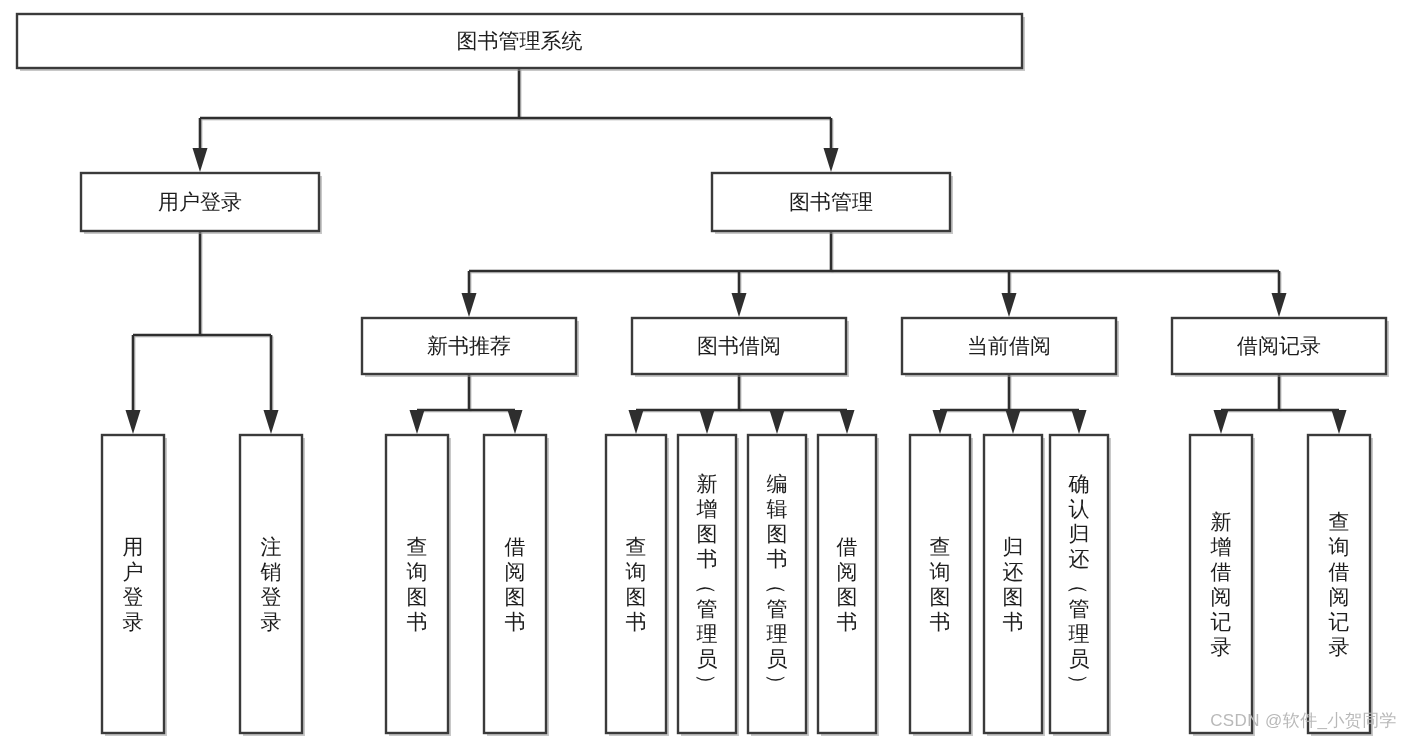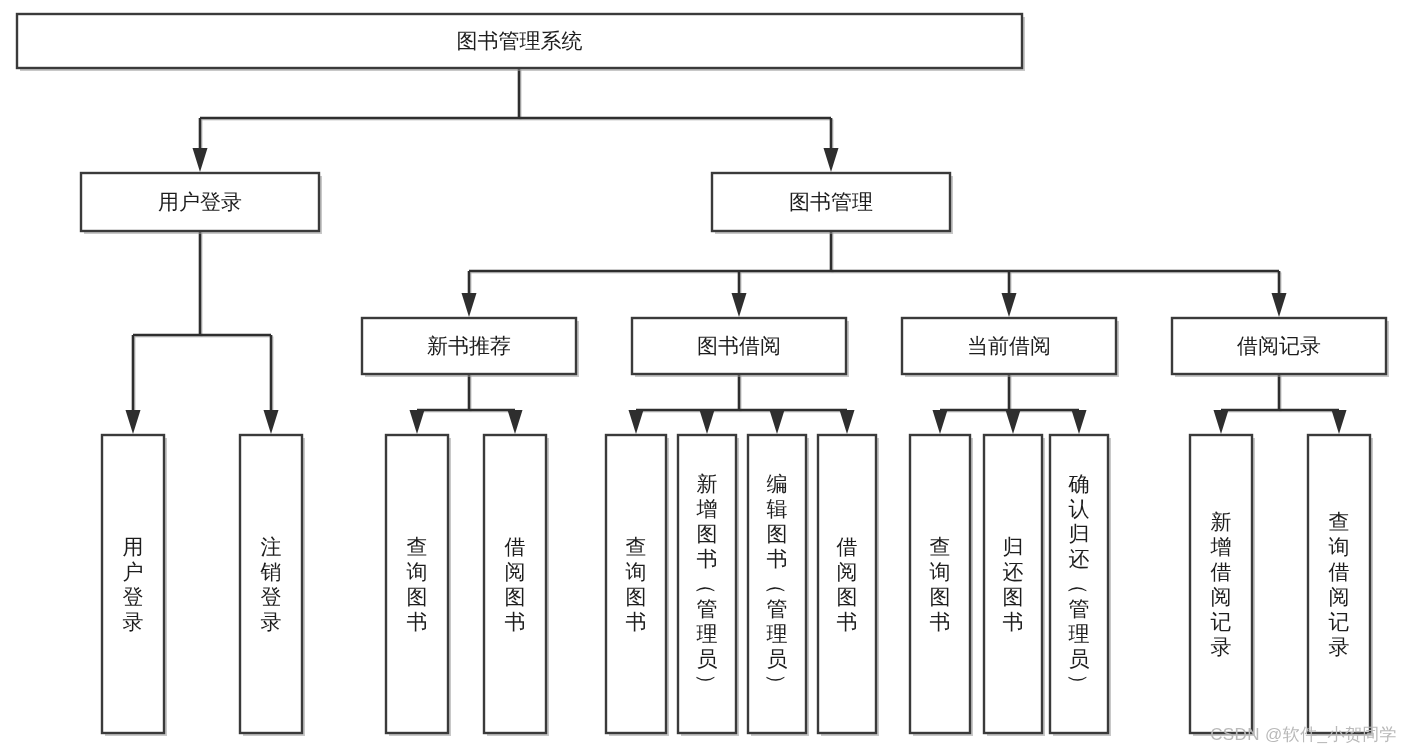--- a/index.html
+++ b/index.html
@@ -60,21 +60,21 @@
   }
   .node-label-v {
     font-family: "Liberation Sans", "DejaVu Sans", sans-serif;
     font-size: 21px;
     fill: #1d1d1d;
     text-anchor: middle;
   }
   .watermark {
     position: absolute;
     right: 8px;
-    bottom: 1px;
+    bottom: 15px;
     font-family: "Liberation Sans", "DejaVu Sans", sans-serif;
     font-size: 17px;
     color: #b9b9b9;
     letter-spacing: 0.4px;
     white-space: nowrap;
     user-select: none;
   }
 </style>
 </head>
 <body>

